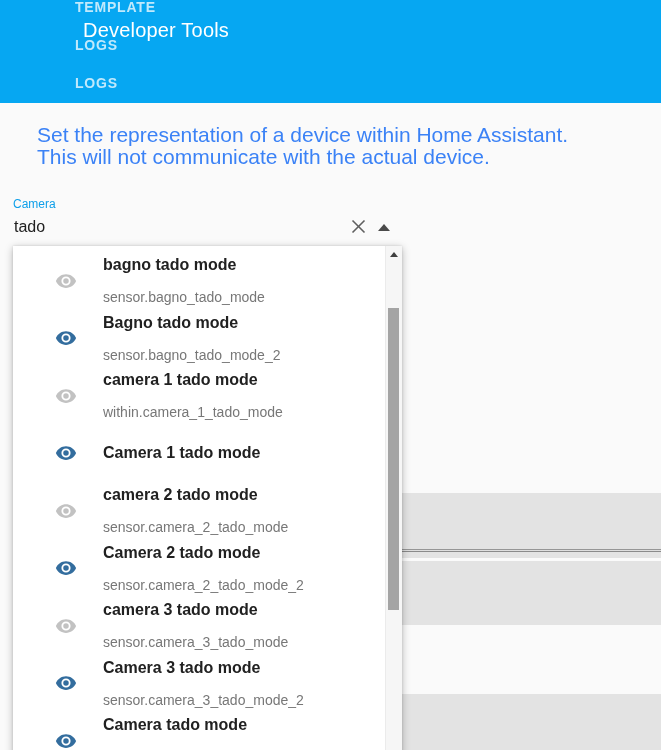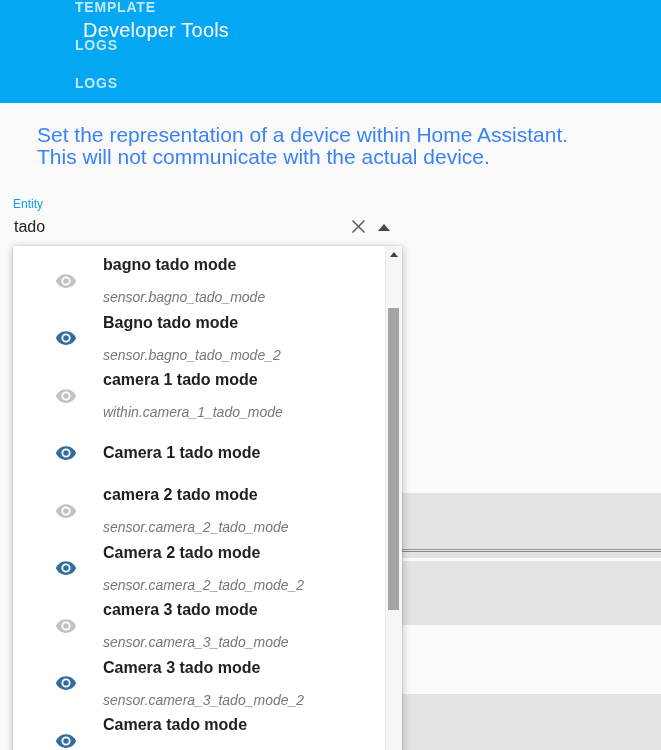--- a/index.html
+++ b/index.html
@@ -35,21 +35,21 @@
   .bg-band3 { top: 561px; height: 64px; }
   .bg-band4 { top: 694px; height: 56px; }
 
   
   .dropdown-panel { position: absolute; left: 13px; top: 246px; width: 389px; height: 520px; background: #ffffff; box-shadow: 0 2px 8px rgba(0,0,0,0.28), 0 0 2px rgba(0,0,0,0.12); z-index: 3; }
   .entity-list { list-style: none; padding-top: 6px; width: 371px; overflow: hidden; }
   .entity-option { display: flex; align-items: center; height: 57.5px; padding-left: 42px; cursor: pointer; }
   .eye-icon { width: 22px; height: 22px; flex: 0 0 22px; }
   .option-text { margin-left: 26px; }
   .option-primary { display: block; font-size: 16px; line-height: 20px; color: #212121; font-weight: bold; }
-  .option-secondary { display: block; font-size: 14px; line-height: 17px; margin-top: 14px; color: #777777; font-style: italic; }
+  .option-secondary { display: block; font-size: 14px; line-height: 17px; margin-top: 14px; color: #777777; }
 
   
   .dropdown-scrollbar { position: absolute; top: 0; right: 0; width: 17px; height: 100%; background: #f6f6f6; border-left: 1px solid #ebebeb; }
   .scroll-up-btn { position: absolute; top: 0; left: 0; width: 100%; height: 16px; cursor: pointer; }
   .scroll-up-btn::after { content: ""; position: absolute; left: 4px; top: 6px; width: 0; height: 0; border-left: 4px solid transparent; border-right: 4px solid transparent; border-bottom: 5px solid #3f3f3f; }
   .scroll-thumb { position: absolute; left: 2px; right: 3px; top: 62px; height: 302px; background: #a4a4a4; cursor: pointer; }
 </style>
 </head>
 <body>
 
@@ -66,21 +66,21 @@
       <div class="tab">LOGS</div>
     </nav>
   </header>
 
   <div class="intro">
     <p>Set the representation of a device within Home Assistant.</p>
     <p>This will not communicate with the actual device.</p>
   </div>
 
   <div class="entity-field">
-    <label class="entity-label">Entity</label>
+    <label class="entity-label">Camera</label>
     <div class="input-row">
       <span class="input-value">tado</span>
       <span class="clear-icon">
         <svg width="19" height="19" viewBox="0 0 19 19">
           <line x1="3.5" y1="3.5" x2="15.5" y2="15.5" stroke="#5f5f5f" stroke-width="1.6"></line>
           <line x1="15.5" y1="3.5" x2="3.5" y2="15.5" stroke="#5f5f5f" stroke-width="1.6"></line>
         </svg>
       </span>
       <span class="caret-up-icon"></span>
     </div>

